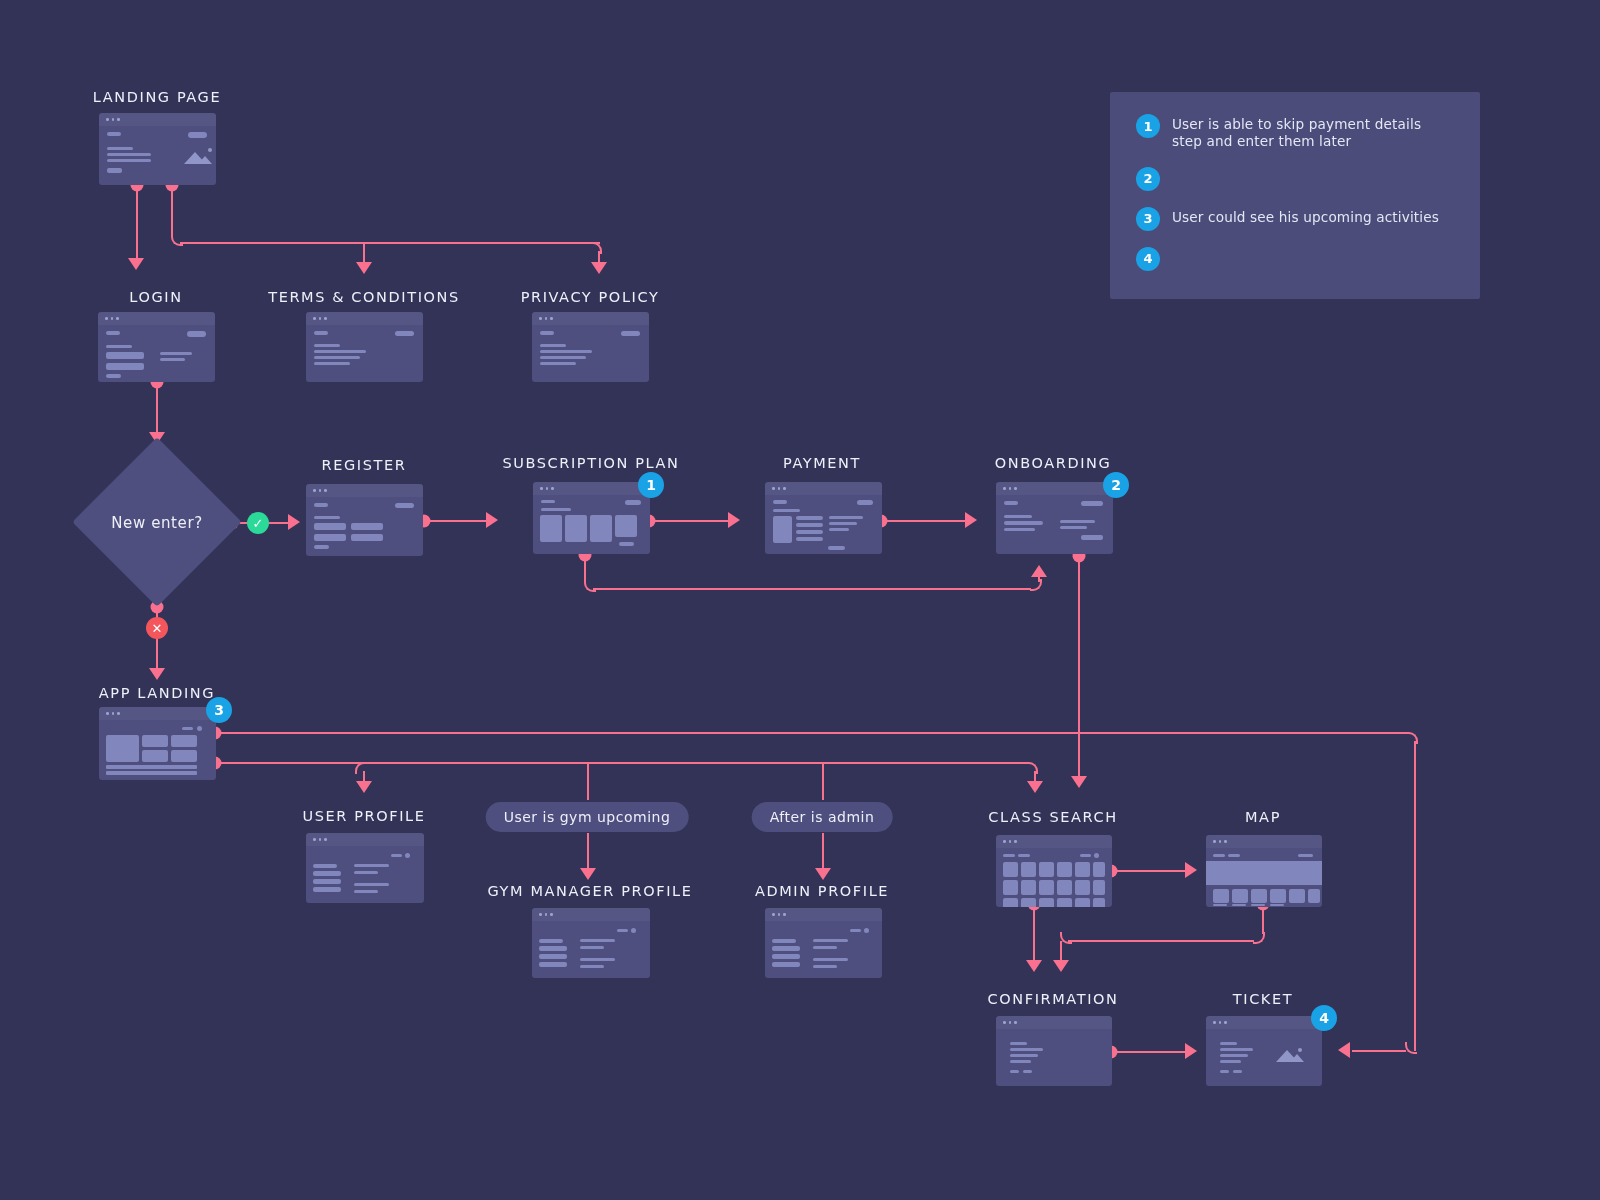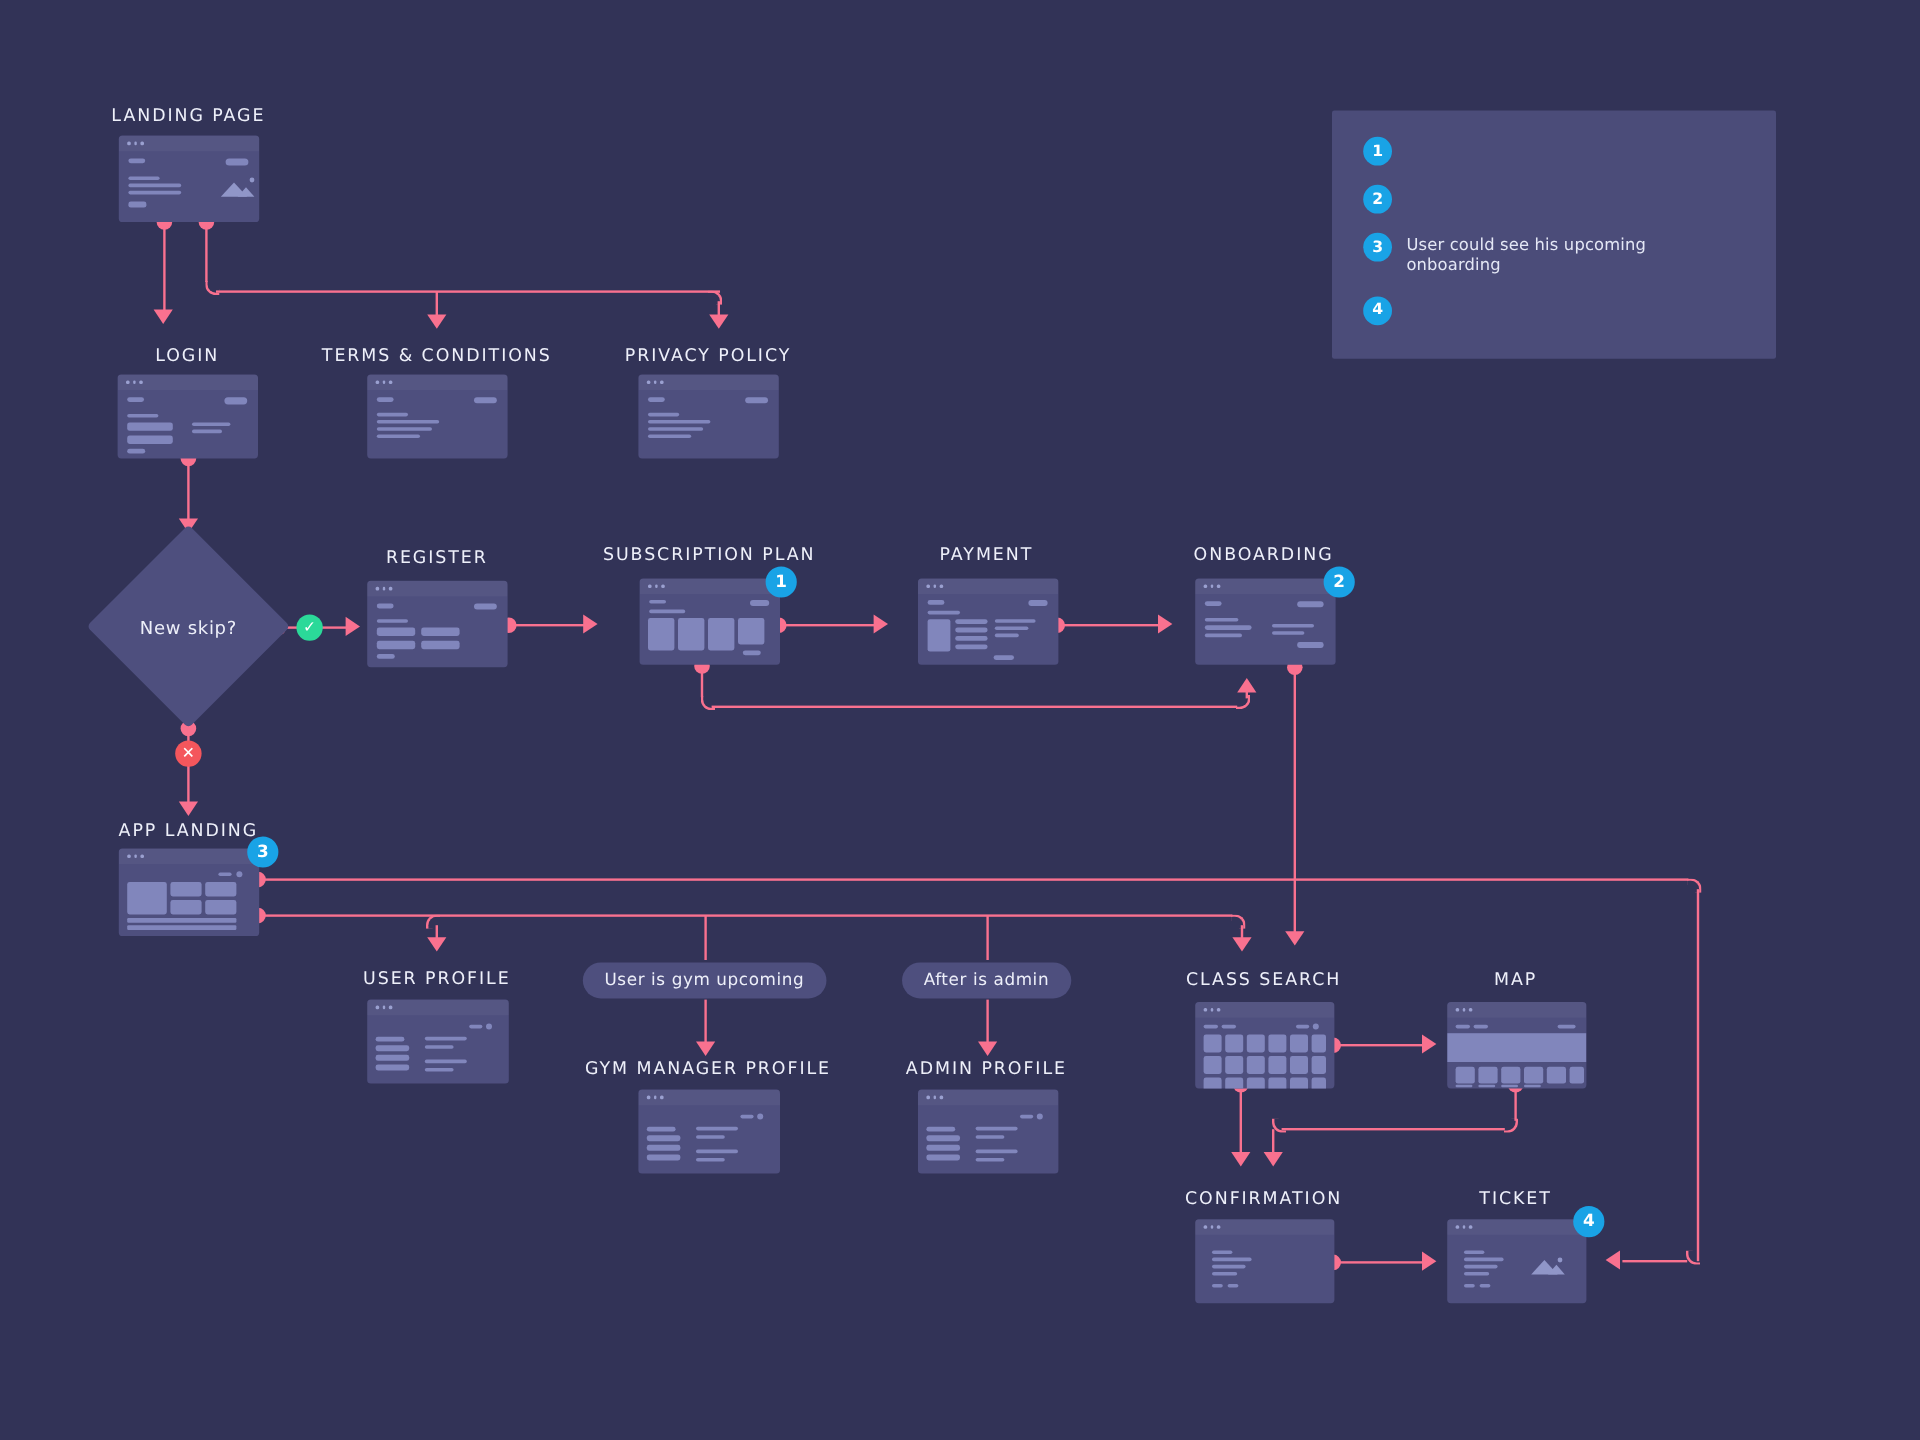--- a/index.html
+++ b/index.html
@@ -334,21 +334,21 @@
       </div>
     <div class="blk" style="left:8px;top:19px;width:14px;height:4px;"></div>
     <div class="blk" style="left:89px;top:19px;width:19px;height:5px;border-radius:3px;"></div>
     <div class="blk" style="left:8px;top:32px;width:26px;height:3px;"></div>
     <div class="blk" style="left:8px;top:38px;width:52px;height:3px;"></div>
     <div class="blk" style="left:8px;top:44px;width:46px;height:3px;"></div>
     <div class="blk" style="left:8px;top:50px;width:36px;height:3px;"></div>
   </div>
 
   <div class="diamond" style="left:97px;top:462px;width:120px;height:120px;"></div>
-  <div class="diamond-label" style="left:157px;top:523px;">New skip?</div>
+  <div class="diamond-label" style="left:157px;top:523px;">New enter?</div>
 
   <div class="node-title" style="left:364px;top:457px;">REGISTER</div>
   <div class="card" style="left:306px;top:484px;width:117px;height:72px;">
     <div class="bar-top"></div>
     <div class="dots">
         <i></i>
         <i></i>
         <i></i>
       </div>
     <div class="blk" style="left:8px;top:19px;width:14px;height:4px;"></div>
@@ -595,26 +595,27 @@
       <div class="mtn"></div>
         <div class="mtn2"></div>
         <div class="sun"></div>
     </div>
   </div>
   <div class="badge" style="left:1324px;top:1018px;">4</div>
 
   <div class="legend" style="left:1110px;top:92px;width:370px;height:207px;">
     <div class="legend-row">
       <div class="legend-num">1</div>
+      <div class="legend-text">User is able to skip payment details step and enter them later</div>
     </div>
     <div class="legend-row">
       <div class="legend-num">2</div>
     </div>
     <div class="legend-row">
       <div class="legend-num">3</div>
-      <div class="legend-text">User could see his upcoming onboarding</div>
+      <div class="legend-text">User could see his upcoming activities</div>
     </div>
     <div class="legend-row">
       <div class="legend-num">4</div>
     </div>
   </div>
 
 </div>
 
 </body></html>

